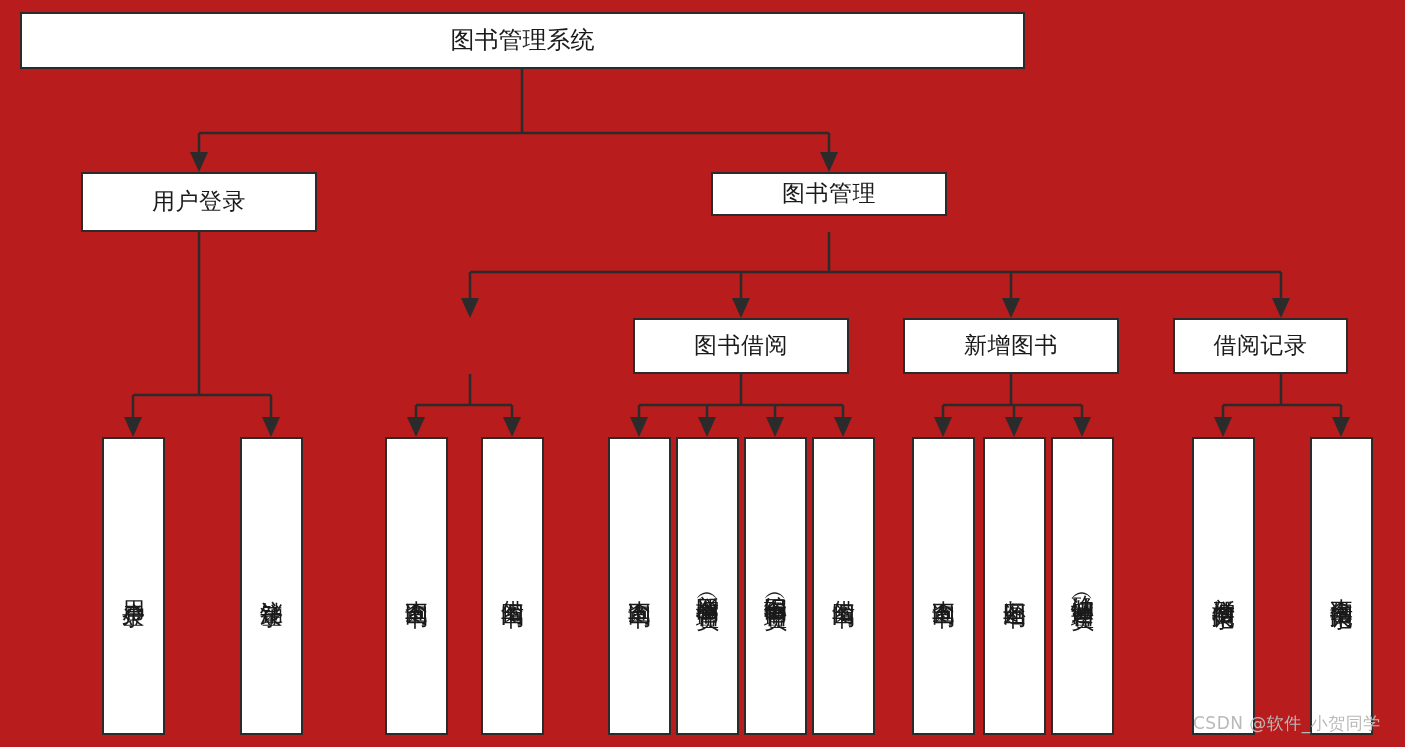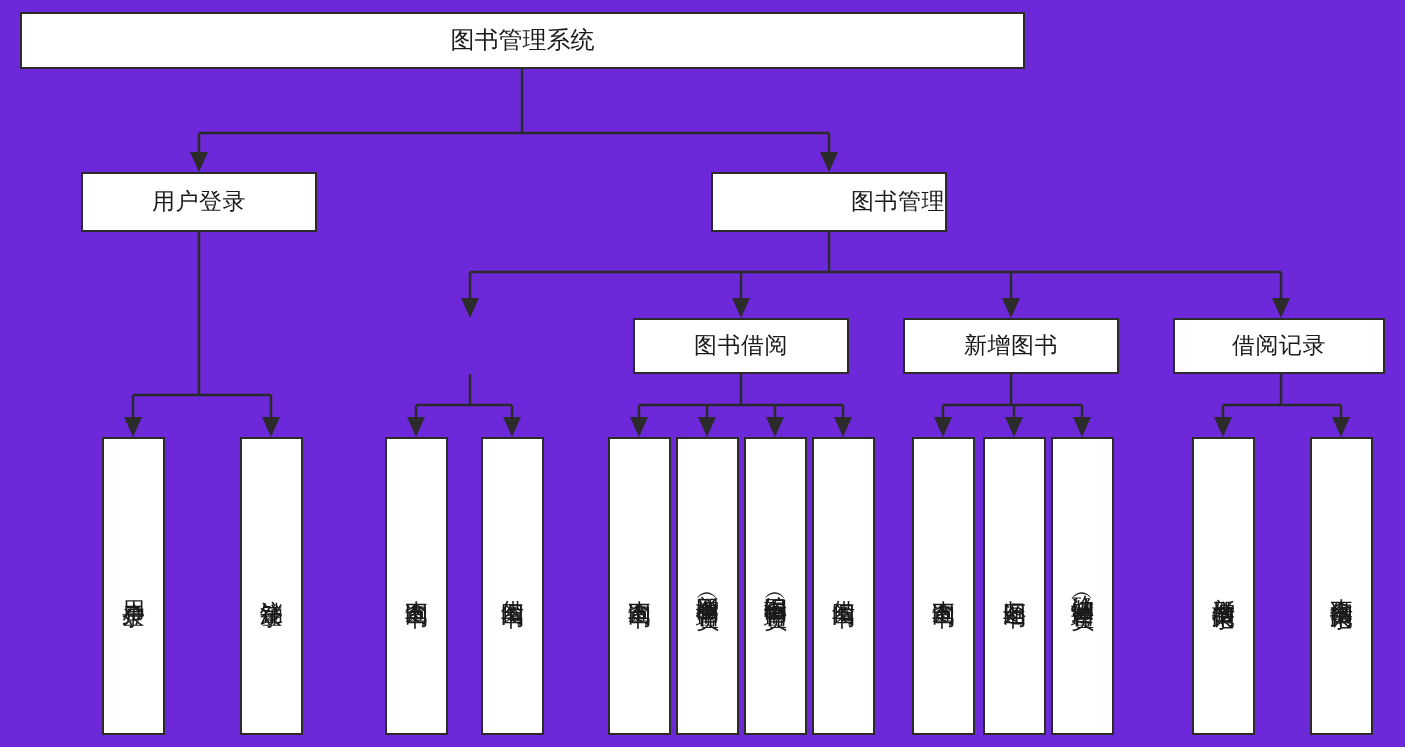--- a/index.html
+++ b/index.html
@@ -10,21 +10,21 @@
   body {
     width: 1405px;
     height: 747px;
     font-family: "DejaVu Sans", "Liberation Sans", sans-serif;
     overflow: hidden;
   }
   #diagram-root {
     position: relative;
     width: 1405px;
     height: 747px;
-    background: #6d28d9;
+    background: #b91c1c;
   }
   svg.edges {
     position: absolute;
     left: 0;
     top: 0;
     width: 1405px;
     height: 747px;
   }
   .node {
     position: absolute;
@@ -136,31 +136,31 @@
       </g>
   </svg>
 
   <div class="node title" style="left: 20px; top: 12px; width: 1005px; height: 57px;">
     <span class="label">图书管理系统</span>
   </div>
 
   <div class="node horiz" style="left: 81px; top: 172px; width: 236px; height: 60px;">
     <span class="label">用户登录</span>
   </div>
-  <div class="node horiz" style="left: 711px; top: 172px; width: 236px; height: 60px; justify-content: flex-end;">
+  <div class="node horiz" style="left: 711px; top: 172px; width: 236px; height: 44px;">
     <span class="label">图书管理</span>
   </div>
 
   <div class="node horiz" style="left: 633px; top: 318px; width: 216px; height: 56px;">
     <span class="label">图书借阅</span>
   </div>
   <div class="node horiz" style="left: 903px; top: 318px; width: 216px; height: 56px;">
     <span class="label">新增图书</span>
   </div>
-  <div class="node horiz" style="left: 1173px; top: 318px; width: 212px; height: 56px;">
+  <div class="node horiz" style="left: 1173px; top: 318px; width: 175px; height: 56px;">
     <span class="label">借阅记录</span>
   </div>
 
   <div class="node vert" style="left: 102px; top: 437px; width: 63px; height: 298px;">
     <span class="label">用户登录</span>
   </div>
   <div class="node vert" style="left: 240px; top: 437px; width: 63px; height: 298px;">
     <span class="label">注销登录</span>
   </div>
   <div class="node vert" style="left: 385px; top: 437px; width: 63px; height: 298px;">
@@ -190,14 +190,15 @@
   <div class="node vert" style="left: 1051px; top: 437px; width: 63px; height: 298px;">
     <span class="label">确认归还（管理员）</span>
   </div>
   <div class="node vert" style="left: 1192px; top: 437px; width: 63px; height: 298px;">
     <span class="label">新增借阅记录</span>
   </div>
   <div class="node vert" style="left: 1310px; top: 437px; width: 63px; height: 298px;">
     <span class="label">查询借阅记录</span>
   </div>
 
+  <div class="watermark">CSDN @软件_小贺同学</div>
 
 </div>
 
 </body></html>

